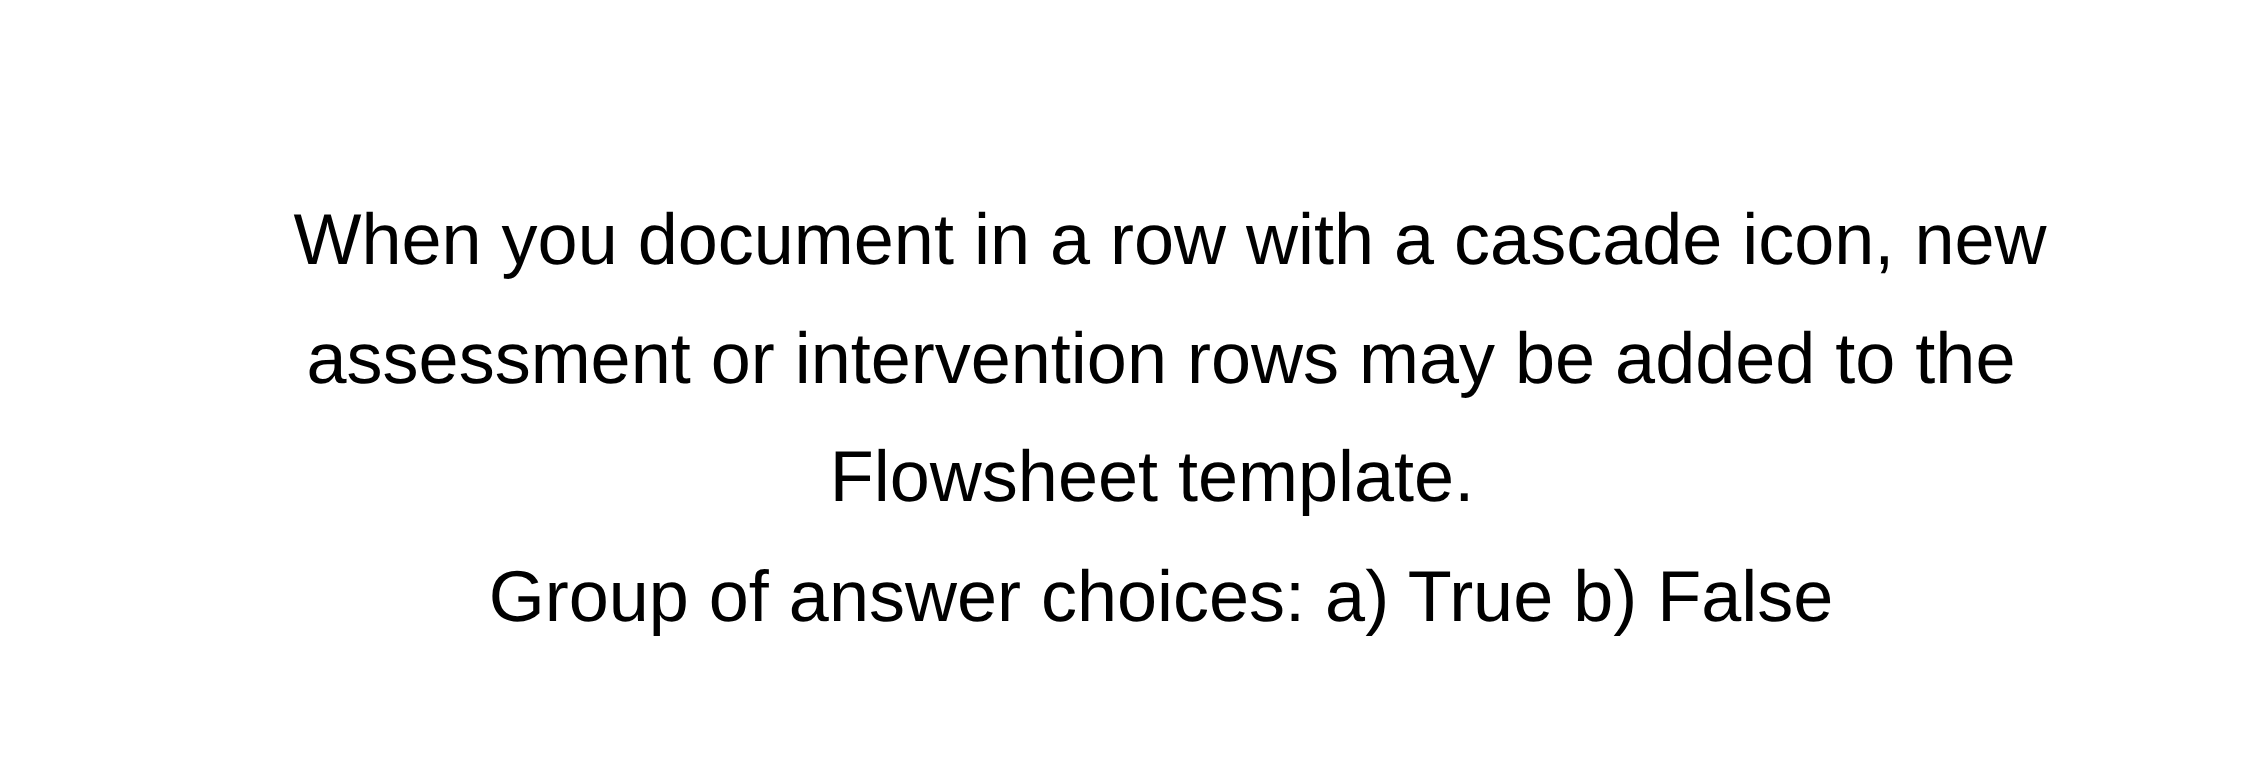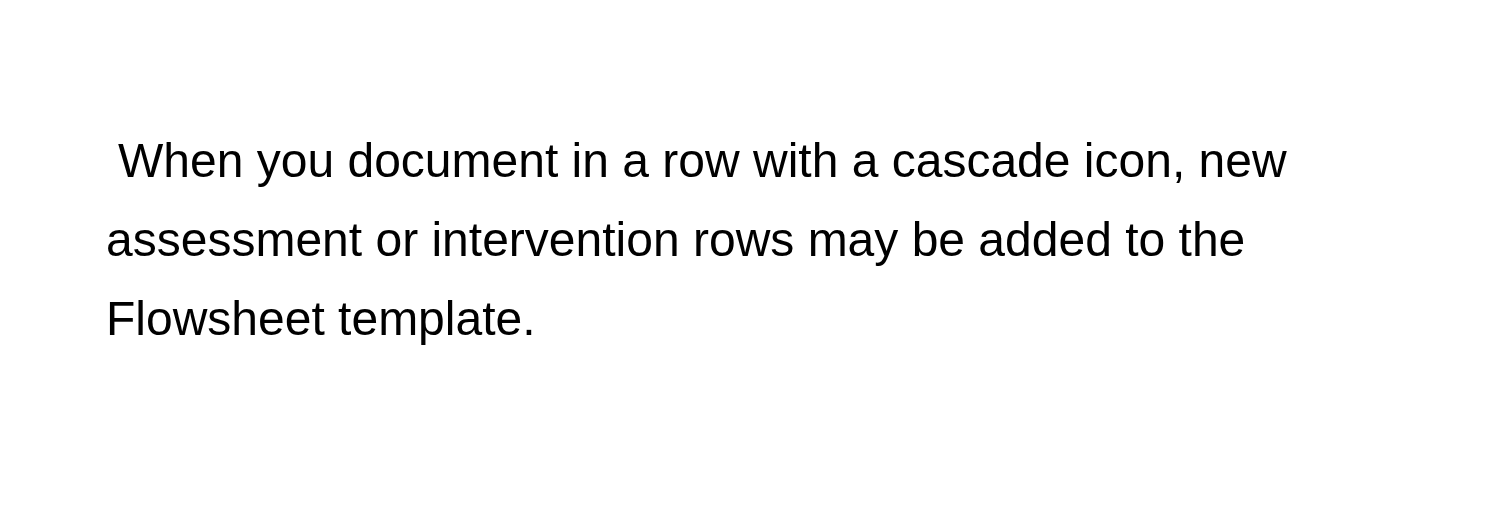--- a/index.html
+++ b/index.html
@@ -1,18 +1,19 @@
 <!DOCTYPE html>
 <html><head>
   <meta charset="utf-8">
   <style>
     * {
       margin: 12px;
       padding: 0;
       box-sizing: border-box;
+      text-align: center;
     }
     body {
       width: 1500px;
       height: 512px;
       background-color: #ffffff;
       font-family: -apple-system, BlinkMacSystemFont, "Segoe UI", Helvetica, Arial, sans-serif;
       padding: 85px 70px;
     }
     .question-text {
       font-size: 48px;
@@ -20,13 +21,14 @@
       color: #000000;
       font-weight: 400;
     }
   </style>
 </head>
 <body>
 
 <div class="question-text">
   <span>When you document in a row with a cascade icon, new assessment or intervention rows may be added to the Flowsheet template.</span>
   <br>
+  <span>Group of answer choices: a) True b) False</span>
 </div>
 
 </body></html>

